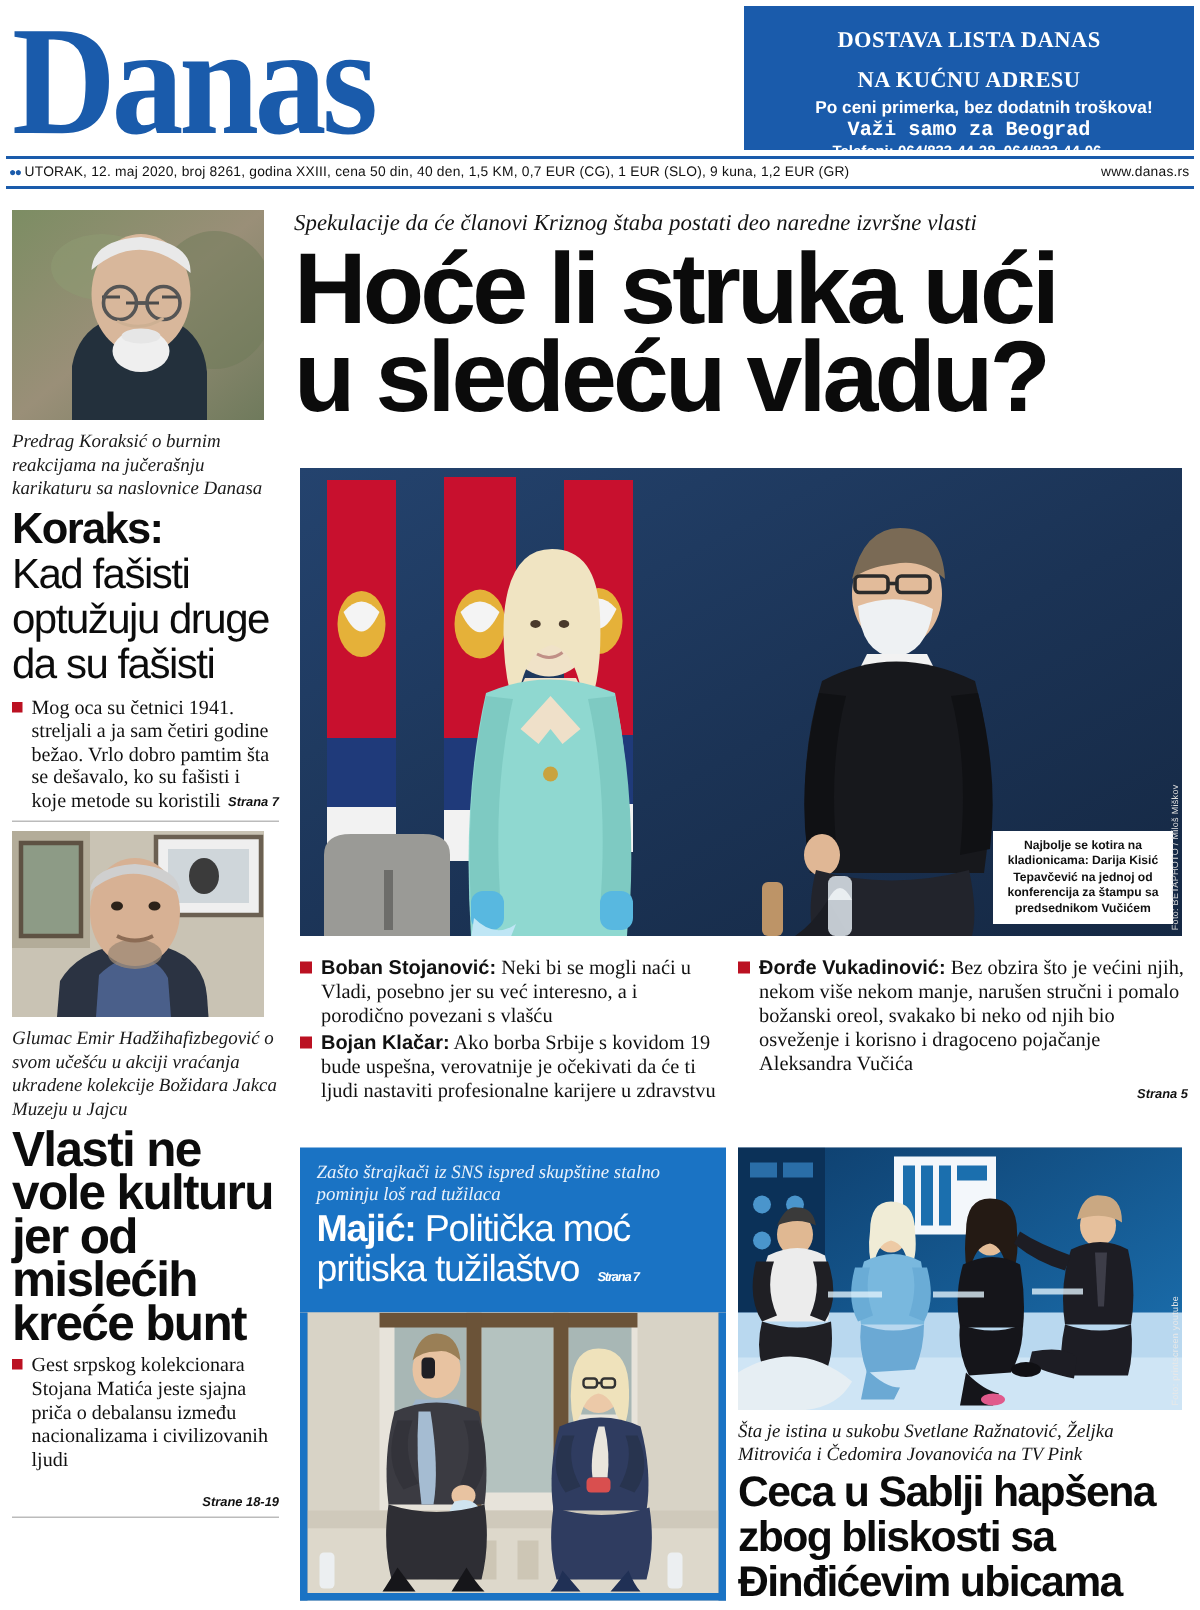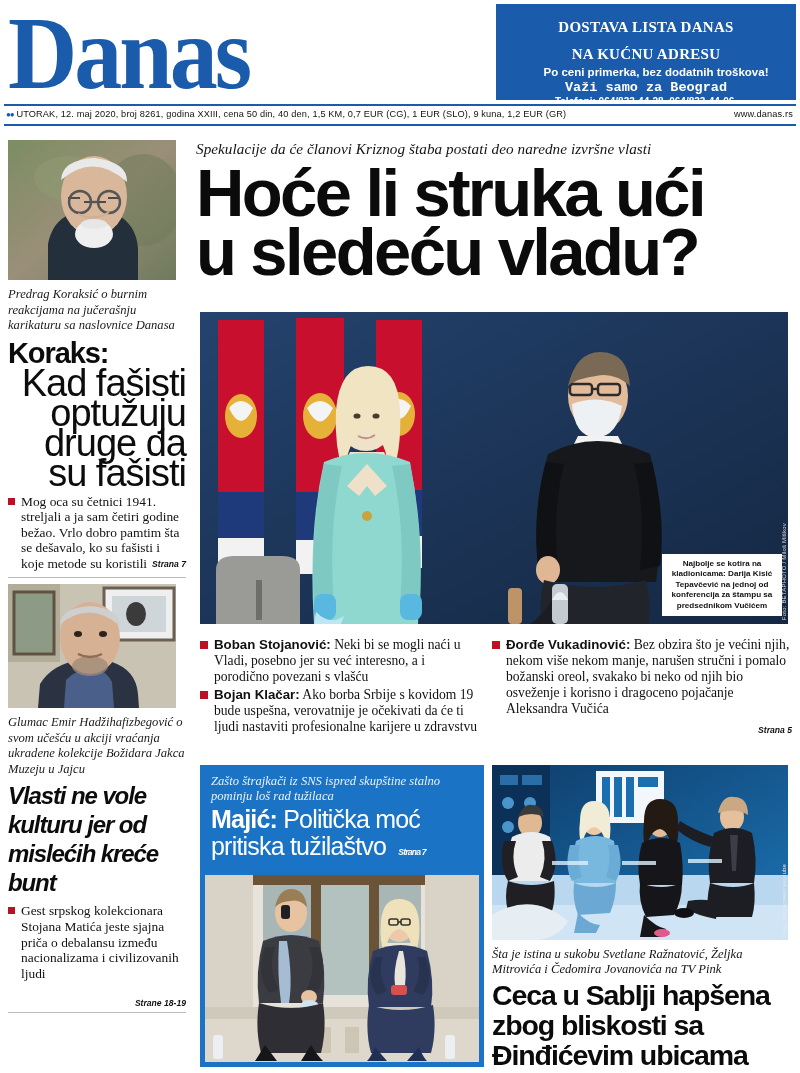--- a/index.html
+++ b/index.html
@@ -61,21 +61,21 @@
   .kicker{
     font-family:"Liberation Serif", serif; font-style:italic;
     font-size:12.6px; line-height:15.5px; color:#1a1a1a; margin-top:7px;
   }
   .hl-serif-blk{
     font-family:"Liberation Sans", sans-serif; font-weight:bold;
     font-size:29px; line-height:30px; letter-spacing:-1.1px; margin-top:4px; color:#0c0c0c;
   }
   .hl-serif-light{
     font-family:"Liberation Sans", sans-serif; font-weight:normal;
-    font-size:38px; line-height:30px; letter-spacing:-1px; color:#0c0c0c;text-align:right;
+    font-size:28px; line-height:30px; letter-spacing:-1px; color:#0c0c0c;
   }
   .bullet-par{
     font-family:"Liberation Serif", serif; font-size:13.4px; line-height:15.6px;
     margin-top:6px; position:relative; padding-left:13px; text-align:left;
   }
   .bullet-par .bsq{
     position:absolute; left:0; top:4px; width:7px; height:7px; background:#bb1122;
   }
   .strana{
     font-family:"Liberation Sans", sans-serif; font-weight:bold; font-style:italic;
@@ -240,21 +240,21 @@
           <path d="M52 40 Q82 16 112 42 Q112 24 82 22 Q53 24 52 40Z" fill="#cfcfcf"></path>
           <ellipse cx="82" cy="82" rx="18" ry="10" fill="#9e8a76" opacity=".75"></ellipse>
           <ellipse cx="70" cy="50" rx="4" ry="3" fill="#2c2219"></ellipse>
           <ellipse cx="95" cy="50" rx="4" ry="3" fill="#2c2219"></ellipse>
           <path d="M70 70 q12 6 24 0" stroke="#8c6c55" stroke-width="2.5" fill="none"></path>
         </svg>
 
       </div>
 
       <div class="kicker">Glumac Emir Hadžihafizbegović o svom učešću u akciji vraćanja ukradene kolekcije Božidara Jakca Muzeju u Jajcu</div>
-      <div class="hl-serif-blk" style="font-size:24px;line-height:29px;font-style:italic;">Vlasti ne vole kulturu jer od mislećih kreće bunt</div>
+      <div class="hl-serif-blk" style="font-size:33px;line-height:29px;">Vlasti ne vole kulturu jer od mislećih kreće bunt</div>
 
       <div class="bullet-par">
         <span class="bsq"></span>
         <span>Gest srpskog kolekcionara Stojana Matića jeste sjajna priča o debalansu između nacionalizama i civilizovanih ljudi</span>
       </div>
       <div style="text-align:right;margin-top:11px;">
         <span class="strana" style="float:none;">Strane 18-19</span>
       </div>
       <div class="hrule" style="margin-top:2px;"></div>
     </div>

